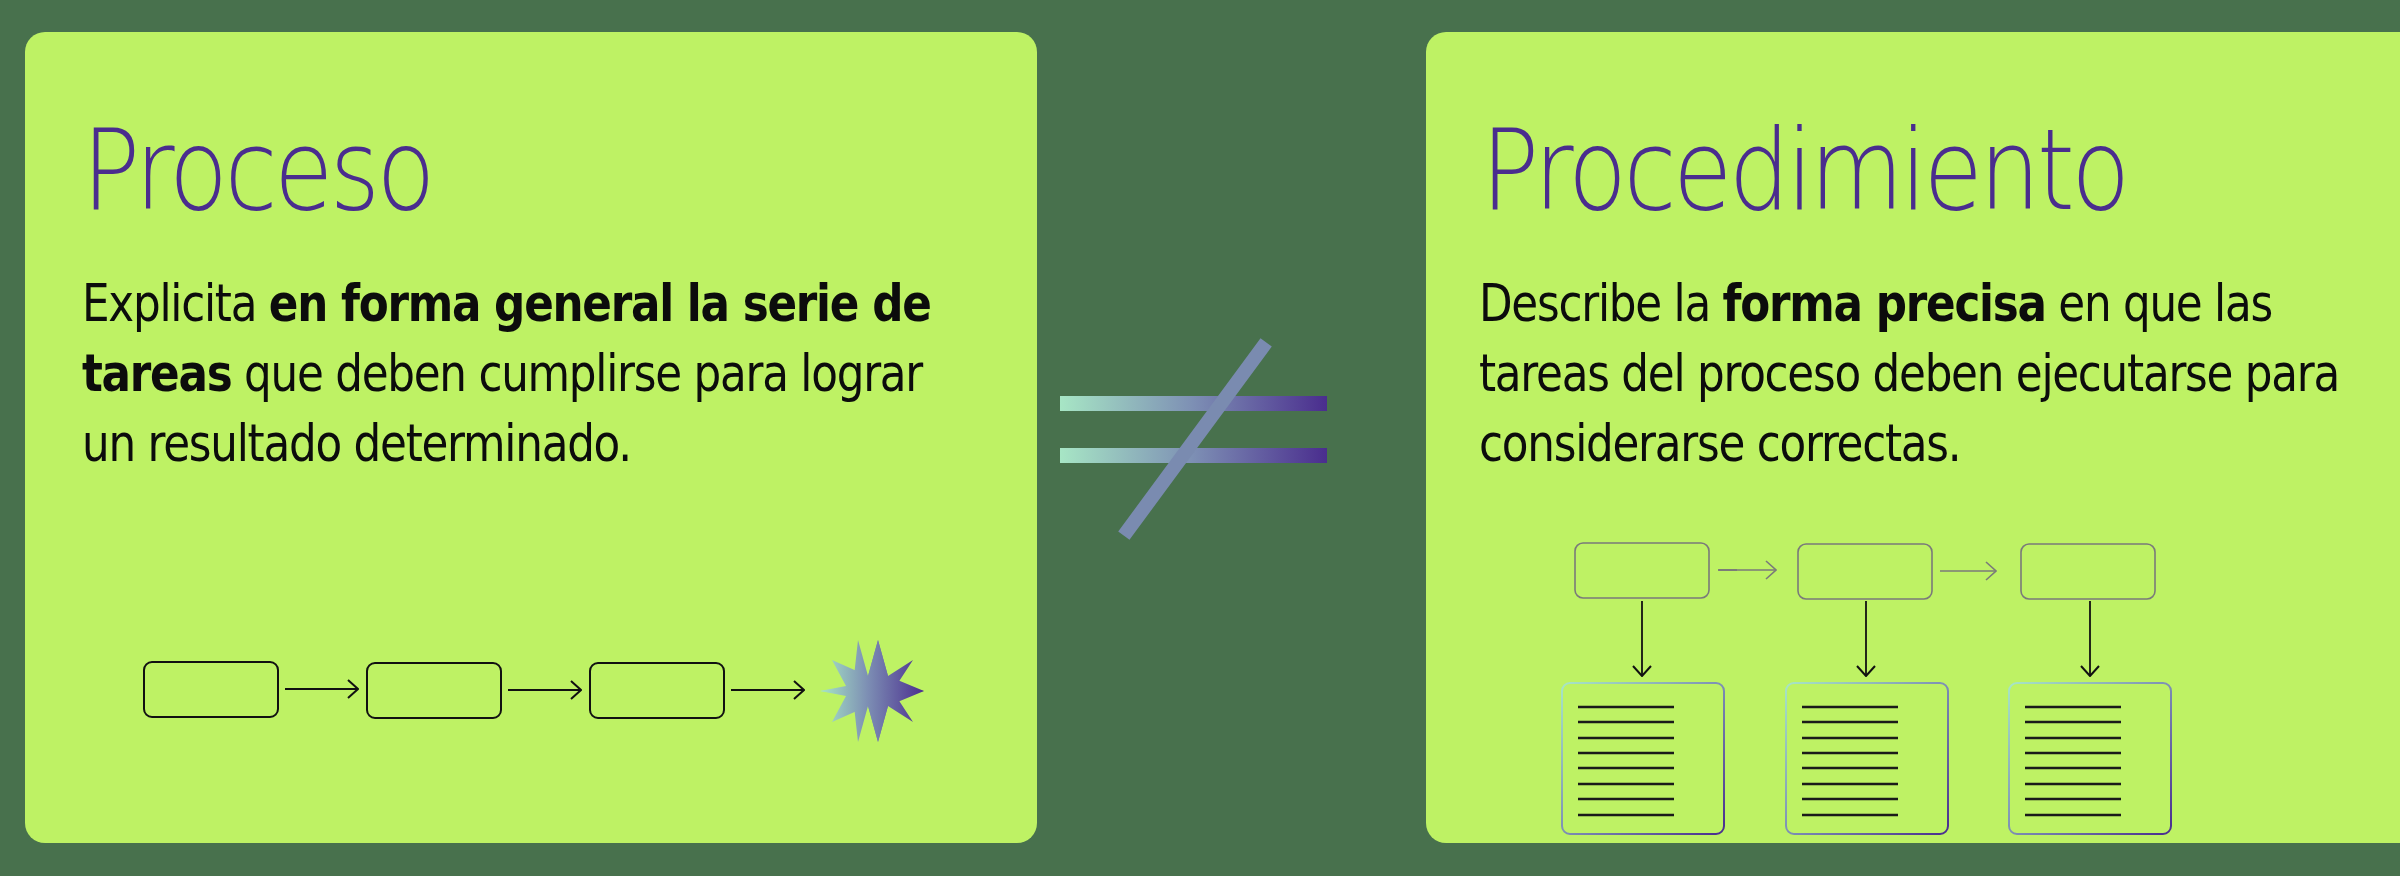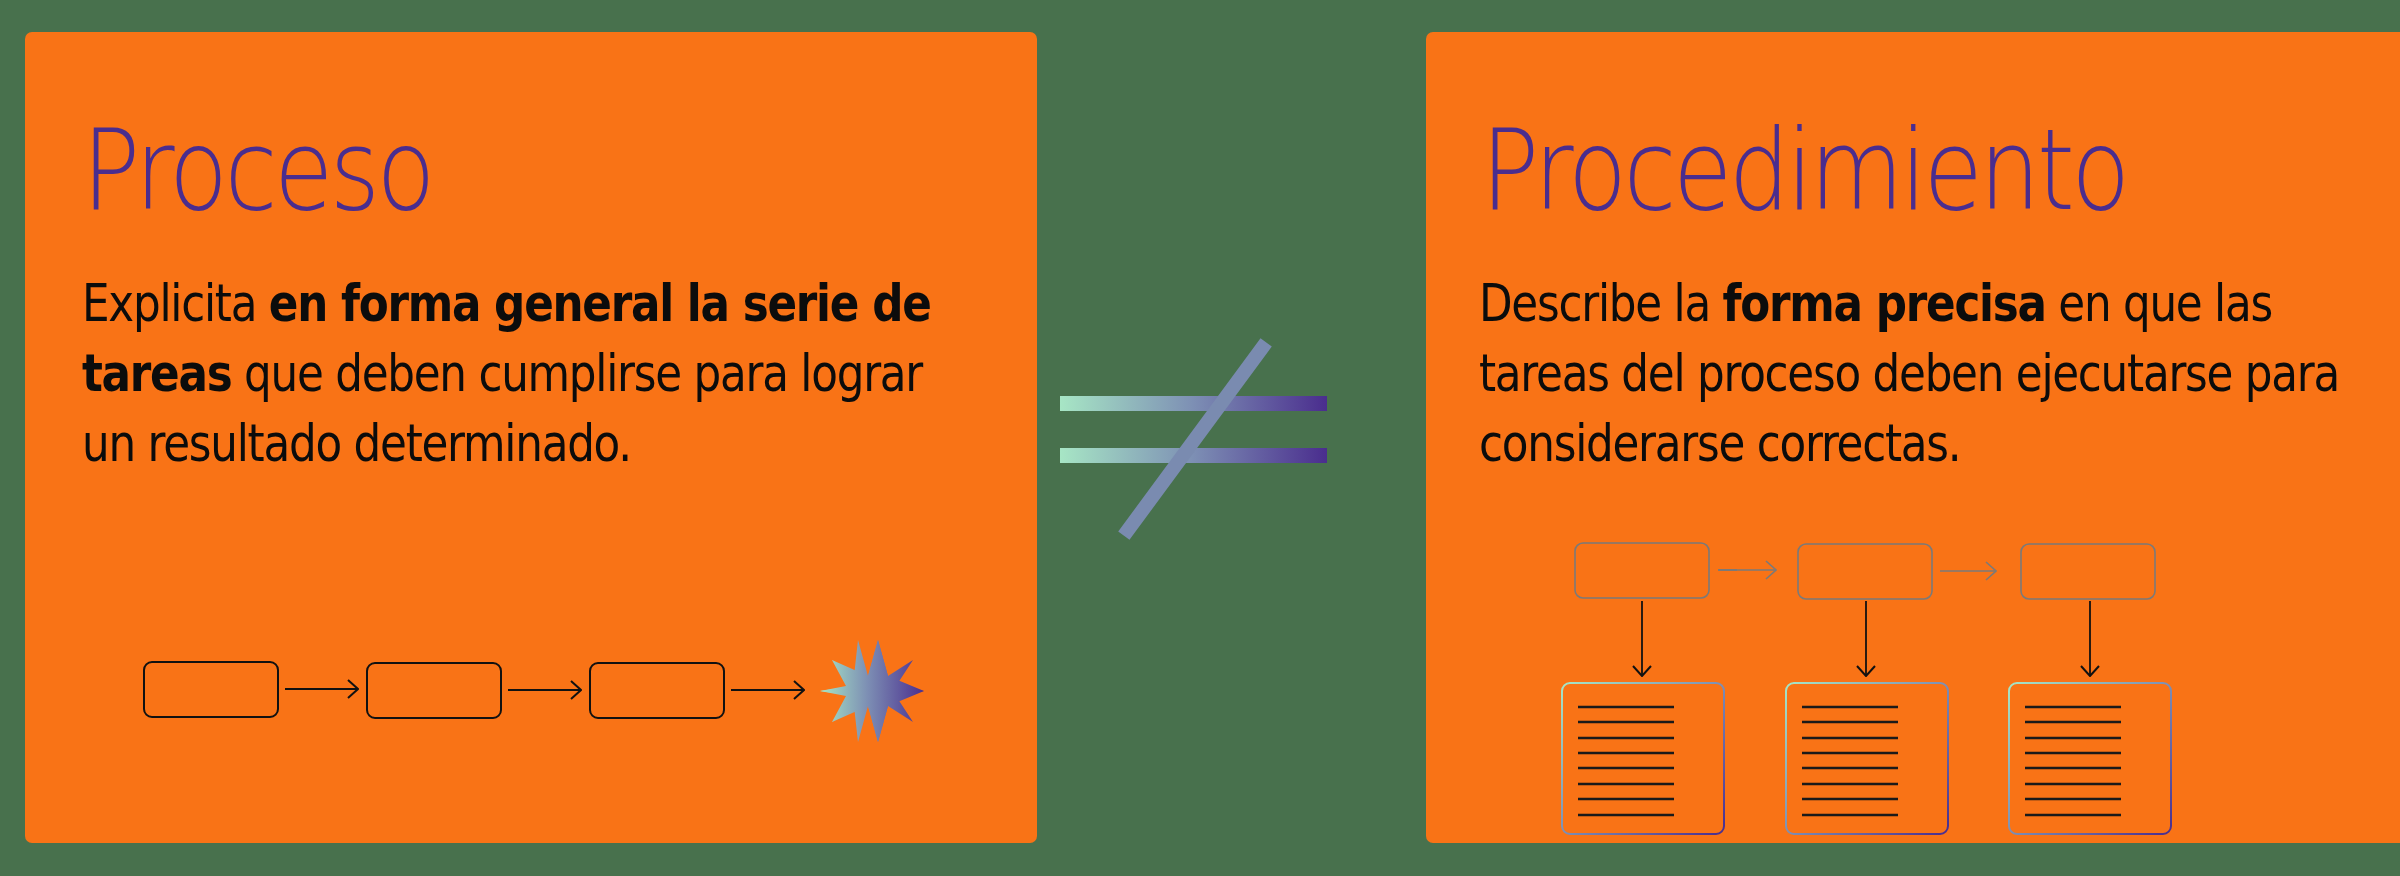--- a/index.html
+++ b/index.html
@@ -6,22 +6,22 @@
     body {
       width: 2400px; height: 876px;
       background: #48714d;
       position: relative; overflow: hidden;
       font-family: "DejaVu Sans", "Liberation Sans", sans-serif;
     }
     .card {
       position: absolute;
       top: 32px;
       height: 811px;
-      background: #f97316;
-      border-radius: 7px;
+      background: #bef264;
+      border-radius: 20px;
     }
     #card-left { left: 25px; width: 1012px; }
     #card-right { left: 1426px; width: 1188px; }
     .card-title {
       position: absolute;
       left: 57px; top: 82px;
       margin: 0;
       font-family: "DejaVu Sans", sans-serif;
       font-weight: 300;
       font-size: 112px;

